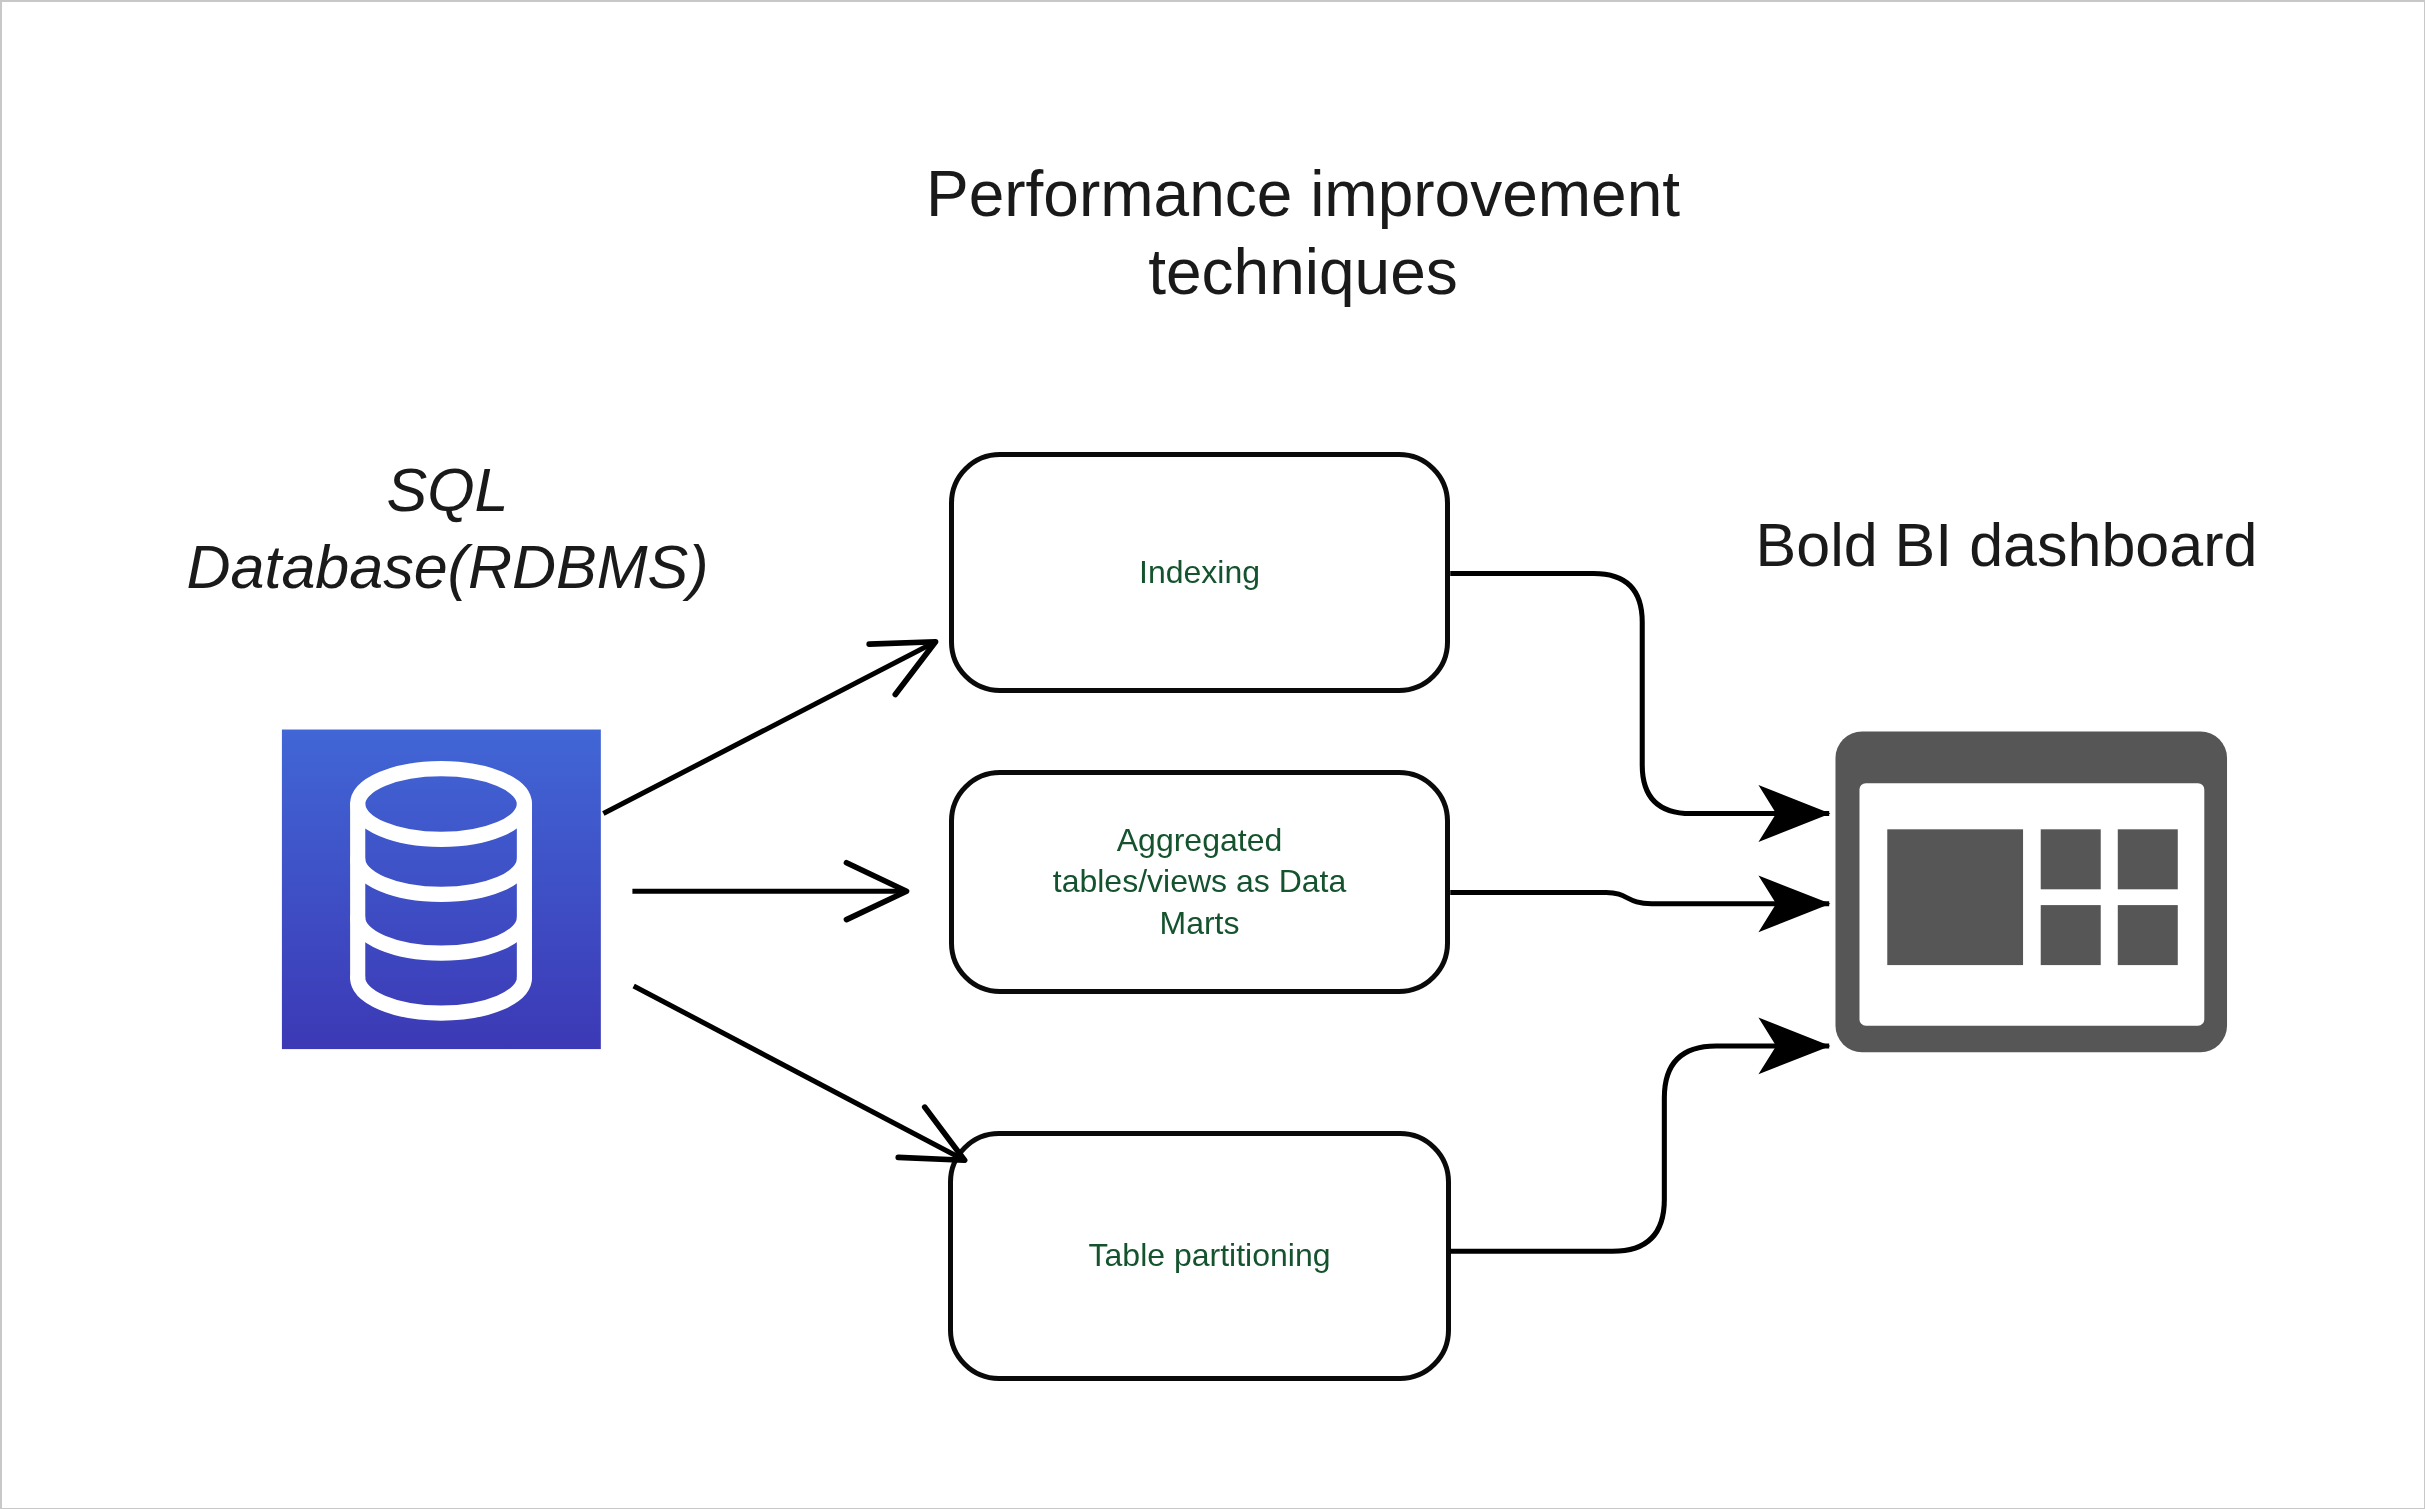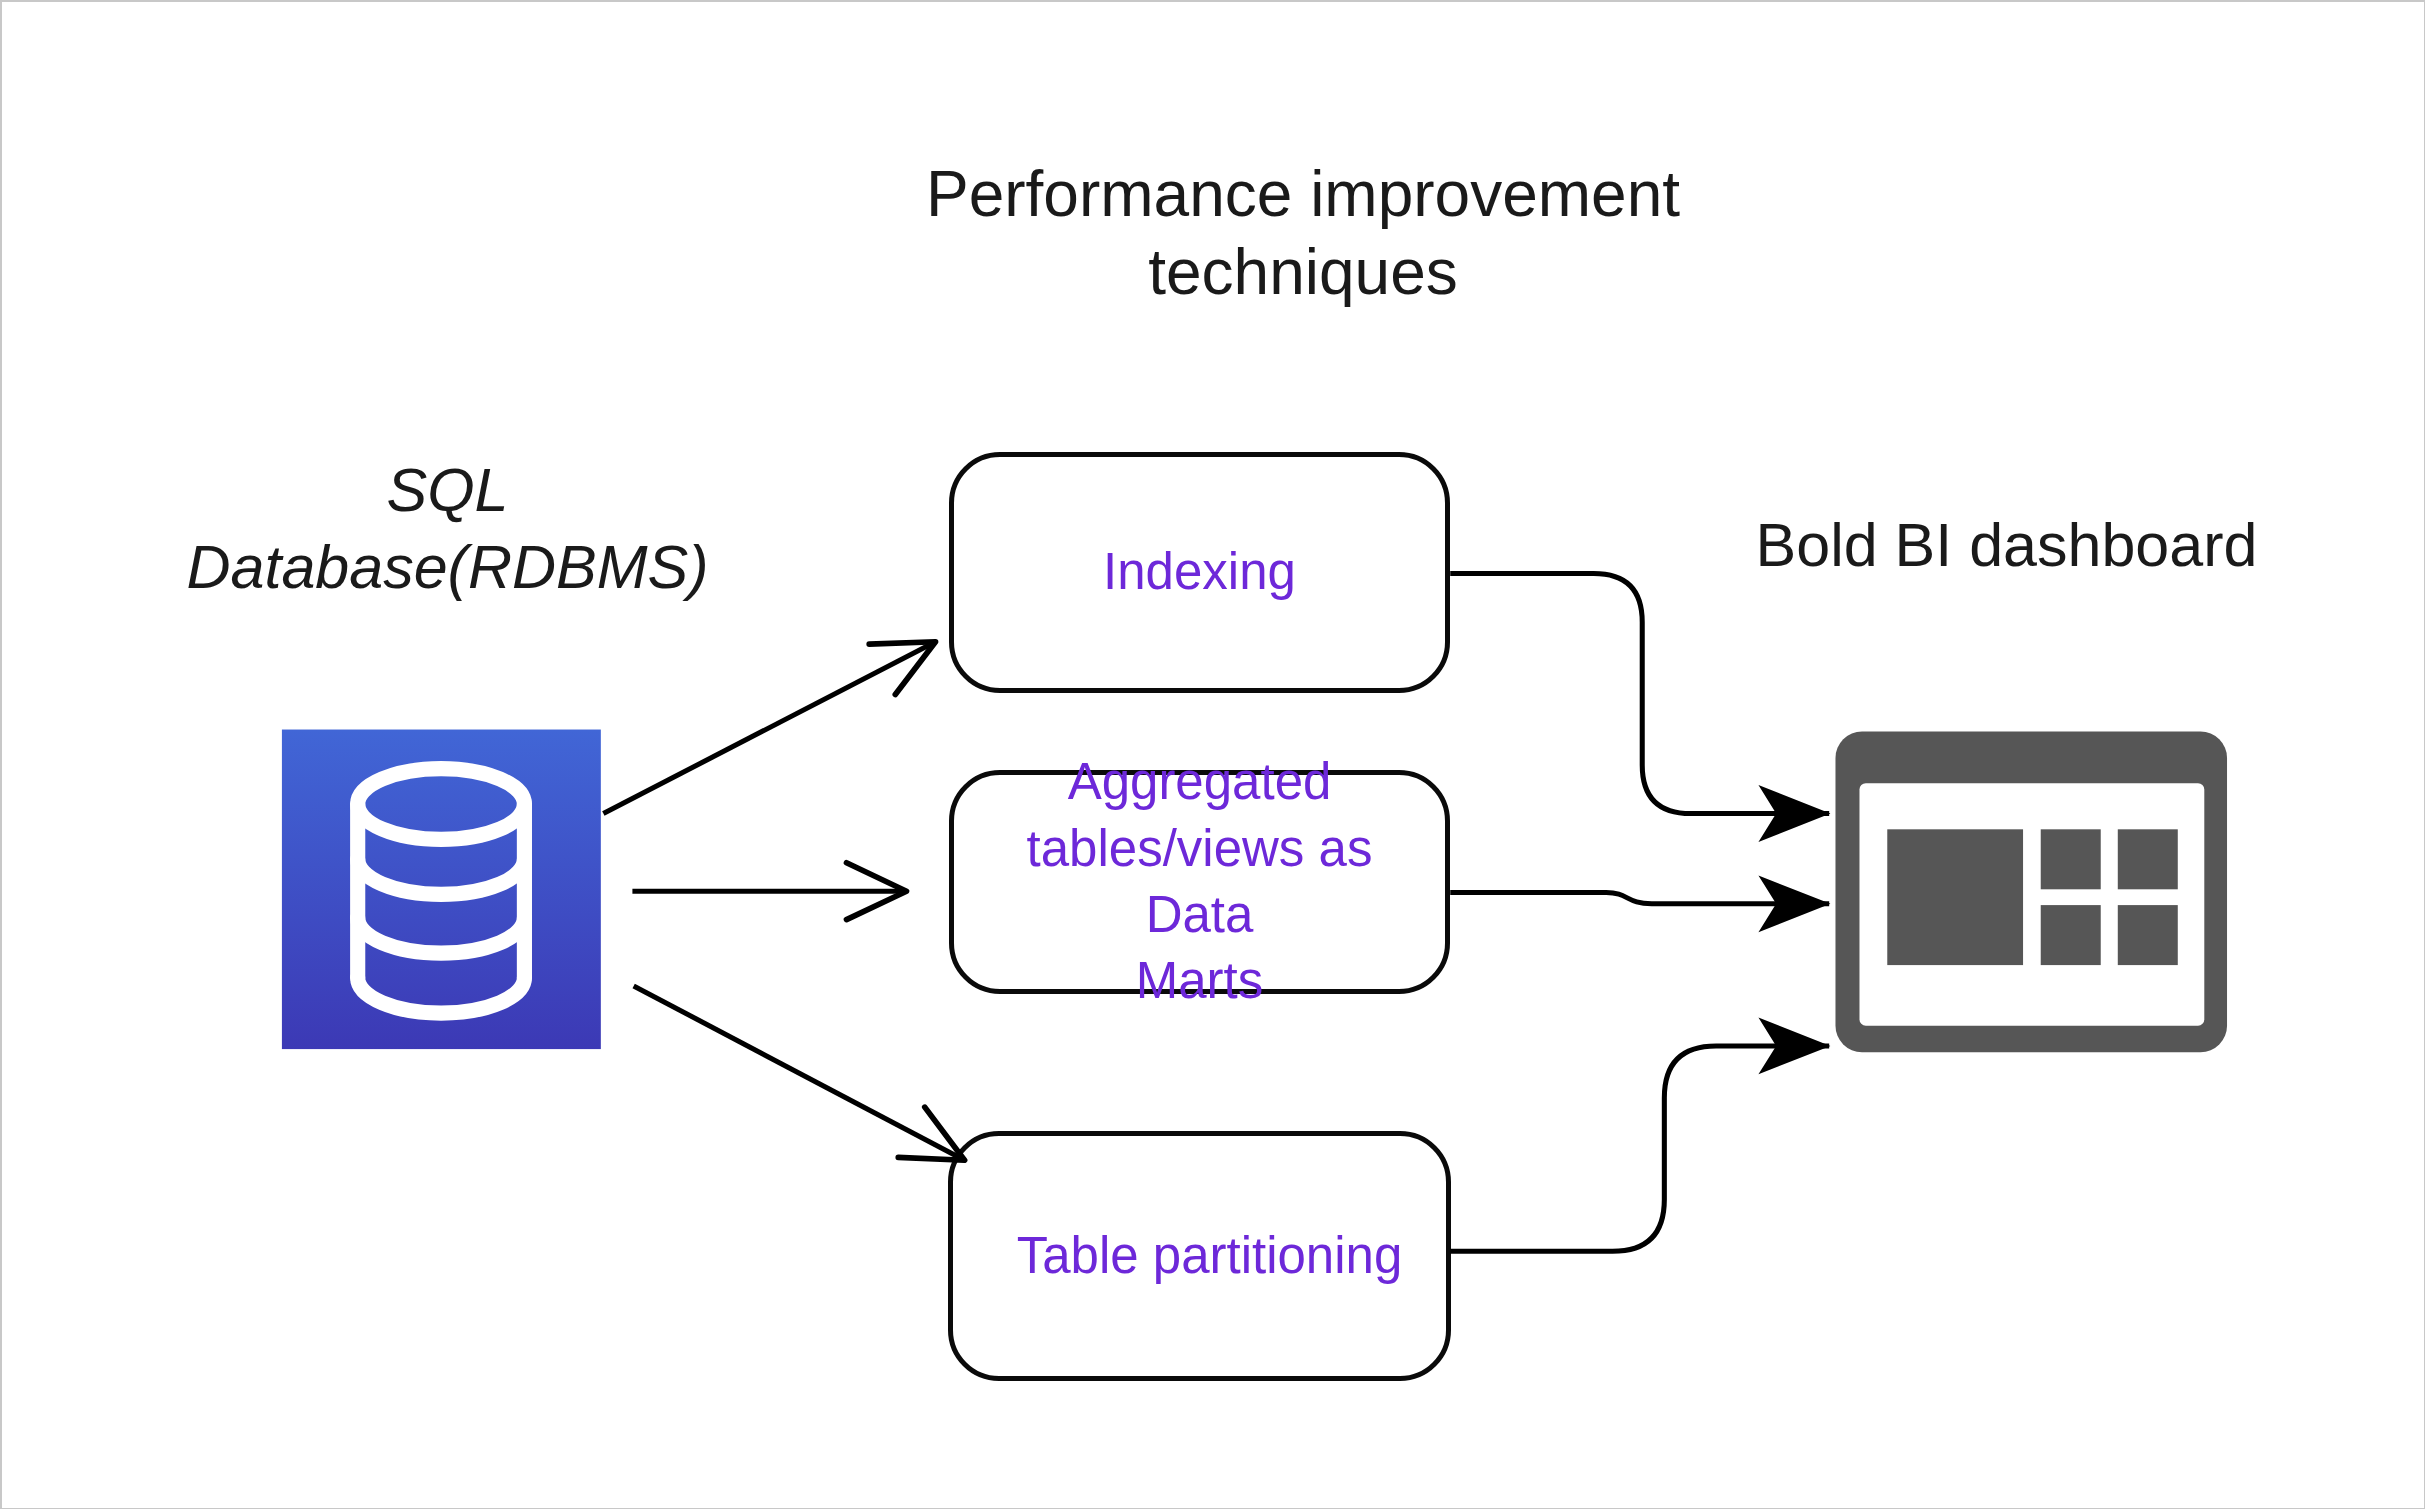--- a/index.html
+++ b/index.html
@@ -49,23 +49,23 @@
     position: absolute;
     box-sizing: border-box;
     border: 5px solid #0a0a0a;
     border-radius: 51px;
     background: #ffffff;
     display: flex;
     align-items: center;
     justify-content: center;
   }
   .tech-box .box-label {
-    font-size: 51px;
+    font-size: 32px;
     line-height: 1.3;
-    color: #6d28d9;
+    color: #14532d;
     text-align: center;
     white-space: pre-line;
     padding: 0 19px;
   }
   #box-indexing     { left: 947px; top: 450px;  width: 501px; height: 241px; }
   #box-aggregated   { left: 947px; top: 768px; width: 501px; height: 224px; }
   #box-partitioning { left: 946px; top: 1129px; width: 503px; height: 250px; padding-left: 20px; }
   svg.layer {
     position: absolute;
     left: 0;

